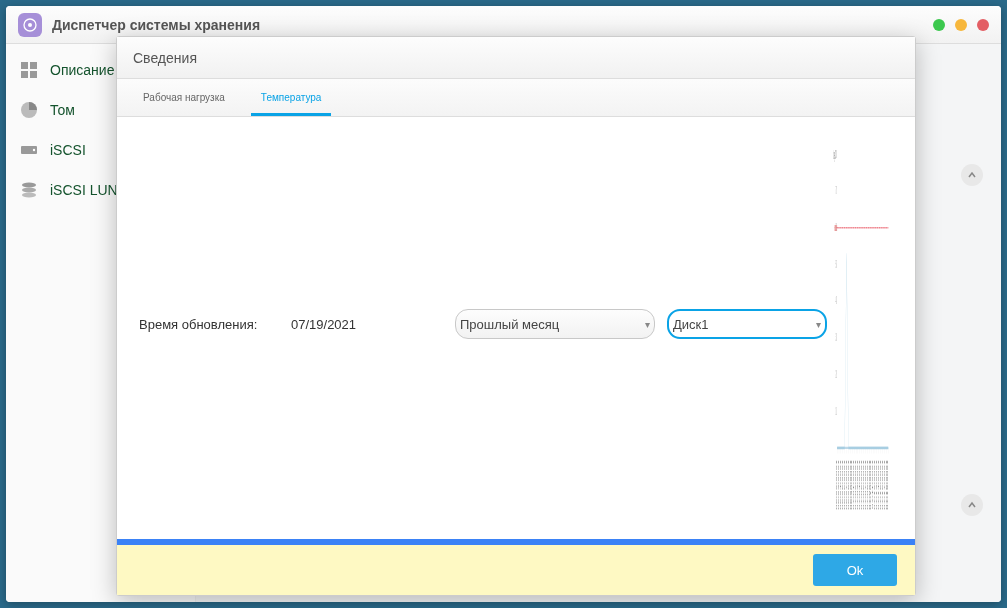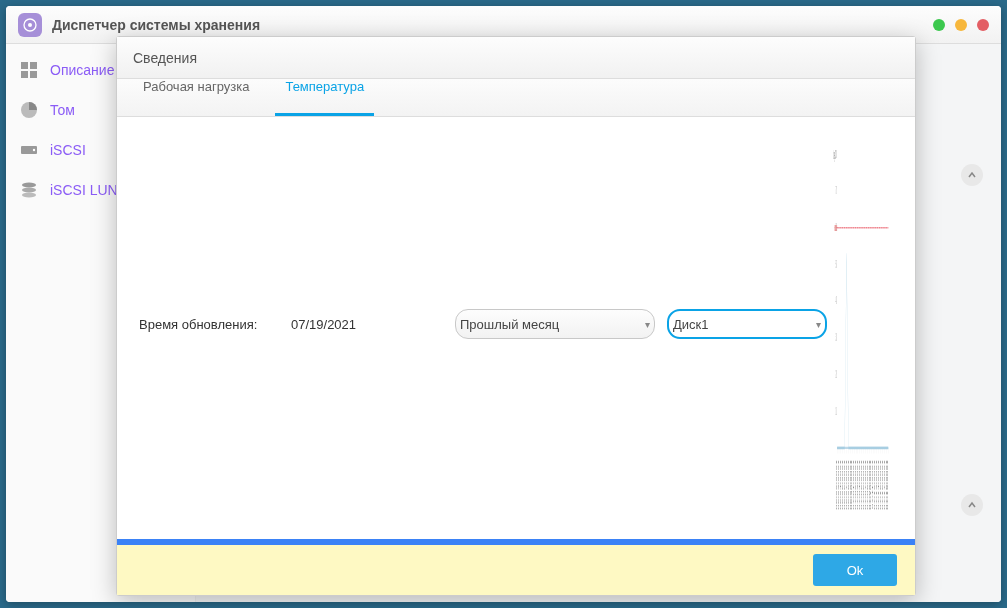--- a/index.html
+++ b/index.html
@@ -9,33 +9,33 @@
   .titlebar .app-icon { width: 24px; height: 24px; background: #a68fd8; border-radius: 6px; display: flex; align-items: center; justify-content: center; margin-right: 10px; }
   .titlebar .app-icon svg { width: 16px; height: 16px; }
   .titlebar .title { font-size: 14px; color: #555; font-weight: 700; }
   .traffic { margin-left: auto; display: flex; gap: 10px; }
   .traffic span { width: 12px; height: 12px; border-radius: 50%; }
   .traffic .min { background: #3cc84e; }
   .traffic .max { background: #f7b73c; }
   .traffic .close { background: #e35e64; }
   .body { display: flex; flex: 1; overflow: hidden; }
   .sidebar { width: 190px; background: #fafafa; border-right: 1px solid #eee; padding-top: 6px; }
-  .sidebar .item { height: 40px; display: flex; align-items: center; padding: 0 14px; font-size: 14px; color: #8b5cf6; gap: 12px; cursor: pointer; }
+  .sidebar .item { height: 40px; display: flex; align-items: center; padding: 0 14px; font-size: 14px; color: #14532d; gap: 12px; cursor: pointer; }
   .sidebar .item.active { background: #0aa3e6; color: #fff; }
   .sidebar .icon { width: 18px; height: 18px; display: flex; align-items: center; justify-content: center; color: #888; }
   .sidebar .item.active .icon { color: #fff; }
   .main { flex: 1; background: #f4f5f6; position: relative; padding: 20px; }
   .scroll-knob { position: absolute; right: 18px; width: 22px; height: 22px; background: #e8e8e8; border-radius: 50%; display: flex; align-items: center; justify-content: center; color: #888; font-size: 10px; }
   .knob1 { top: 120px; }
   .knob2 { top: 450px; }
   
   .modal { position: absolute; left: 110px; top: 30px; width: 800px; height: 560px; background: #fff; border: 1px solid #ccc; border-radius: 3px; box-shadow: 0 6px 24px rgba(0,0,0,0.25); display: flex; flex-direction: column; }
   .modal-header { height: 42px; background: linear-gradient(#fdfdfd, #f1f1f1); border-bottom: 1px solid #ddd; display: flex; align-items: center; padding: 0 16px; font-size: 14px; color: #555; font-weight: 500; }
   .modal-tabs { height: 38px; background: linear-gradient(#fcfcfc, #f3f3f3); border-bottom: 1px solid #ddd; display: flex; align-items: stretch; padding: 0 8px; }
-  .modal-tabs .tab { padding: 0 18px; display: flex; align-items: flex-start; font-size: 13px; color: #666; cursor: pointer; position: relative; }
+  .modal-tabs .tab { padding: 0 18px; display: flex; align-items: center; font-size: 10px; color: #666; cursor: pointer; position: relative; }
   .modal-tabs .tab.active { color: #0aa3e6; }
   .modal-tabs .tab.active::after { content: ""; position: absolute; left: 8px; right: 8px; bottom: 0; height: 3px; background: #0aa3e6; }
   .modal-body { flex: 1; padding: 18px 22px 12px 22px; display: flex; flex-direction: row; }
   .controls { display: flex; align-items: center; gap: 12px; margin-bottom: 14px; }
   .controls .label { font-size: 13px; color: #333; width: 140px; }
   .controls .date { font-size: 13px; color: #333; width: 140px; }
   .select { height: 30px; border: 1px solid #c8c8c8; border-radius: 13px; background: linear-gradient(#fdfdfd,#f2f2f2); display: flex; align-items: center; padding: 0 4px; font-size: 13px; color: #444; cursor: pointer; position: relative; }
   .select .chev { margin-left: auto; color: #888; font-size: 10px; }
   .select.period { width: 200px; }
   .select.disk { width: 160px; border: 2px solid #0aa3e6; background: #fff; }

